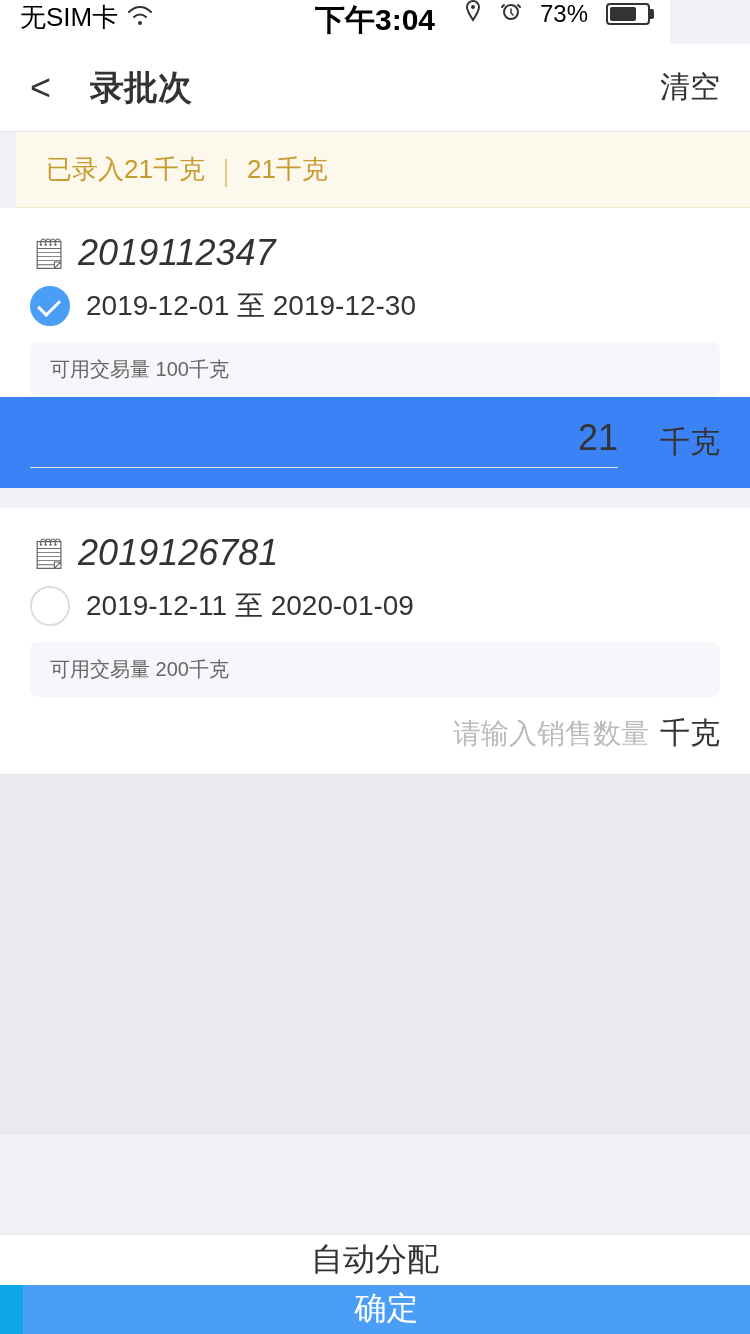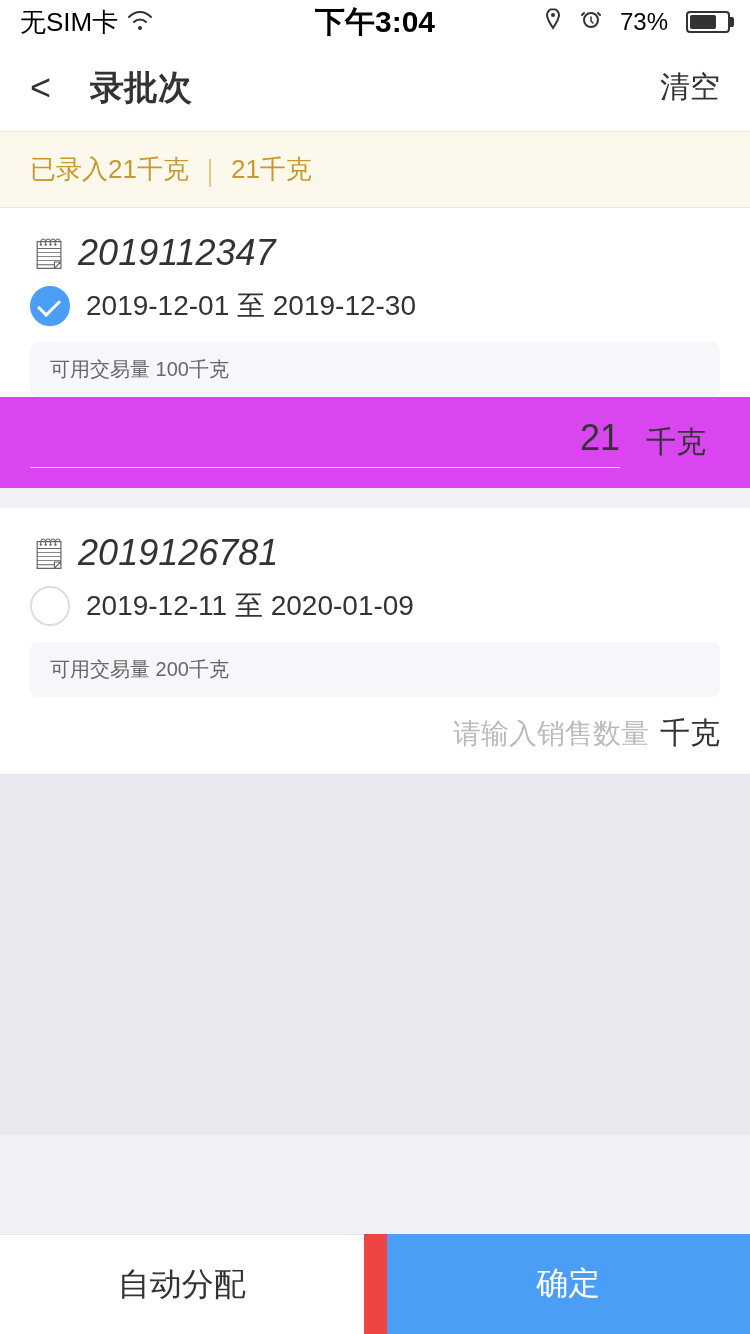--- a/index.html
+++ b/index.html
@@ -7,25 +7,25 @@
     body {
       width: 750px;
       min-height: 1334px;
       font-family: -apple-system, "PingFang SC", "Helvetica Neue", sans-serif;
       background: #f0f2f7;
       overflow-x: hidden;
     }
 
     
     .status-bar {
-      width: 750px;
+      width: 670px;
       height: 44px;
       background: #fff;
       display: flex;
-      align-items: center;
+      align-items: flex-start;
       justify-content: space-between;
       padding: 0 20px;
       font-size: 28px;
     }
     .status-left {
       display: flex;
       align-items: center;
       gap: 8px;
       font-size: 26px;
       font-weight: 500;
@@ -106,20 +106,21 @@
     }
 
     
     .summary-banner {
       background: #fdf8ec;
       padding: 20px 30px;
       display: flex;
       align-items: flex-end;
       gap: 20px;
       border-bottom: 1px solid #f0e8cc;
+      margin-left: 16px;
     }
     .summary-text {
       font-size: 26px;
       color: #c89a2e;
     }
     .summary-divider {
       width: 2px;
       height: 28px;
       background: #c89a2e;
       opacity: 0.5;
@@ -195,23 +196,23 @@
       font-size: 20px;
       color: #666;
       margin: 0 0 0 0;
     }
 
     
     .quantity-row {
       display: flex;
       align-items: center;
       justify-content: flex-end;
-      padding: 20px 44px 0 30px;
-      gap: 16px;
-      background: #d946ef;
+      padding: 20px 30px 0 30px;
+      gap: 32px;
+      background: #3b82f6;
     }
     .quantity-input-wrapper {
       display: flex;
       align-items: center;
       flex: 1;
       justify-content: flex-end;
       border-bottom: 1px solid #e5e5e5;
       padding-bottom: 8px;
     }
     .quantity-value {
@@ -256,21 +257,22 @@
     }
 
     
     .bottom-bar {
       position: fixed;
       bottom: 0;
       left: 0;
       width: 750px;
       height: 100px;
       display: flex;
-      background: #ef4444;
+      background: #0ea5e9;
+      flex-direction: column;
     }
     .btn-auto {
       flex: 1;
       display: flex;
       align-items: center;
       justify-content: center;
       font-size: 32px;
       color: #333;
       background: #fff;
       border: none;

